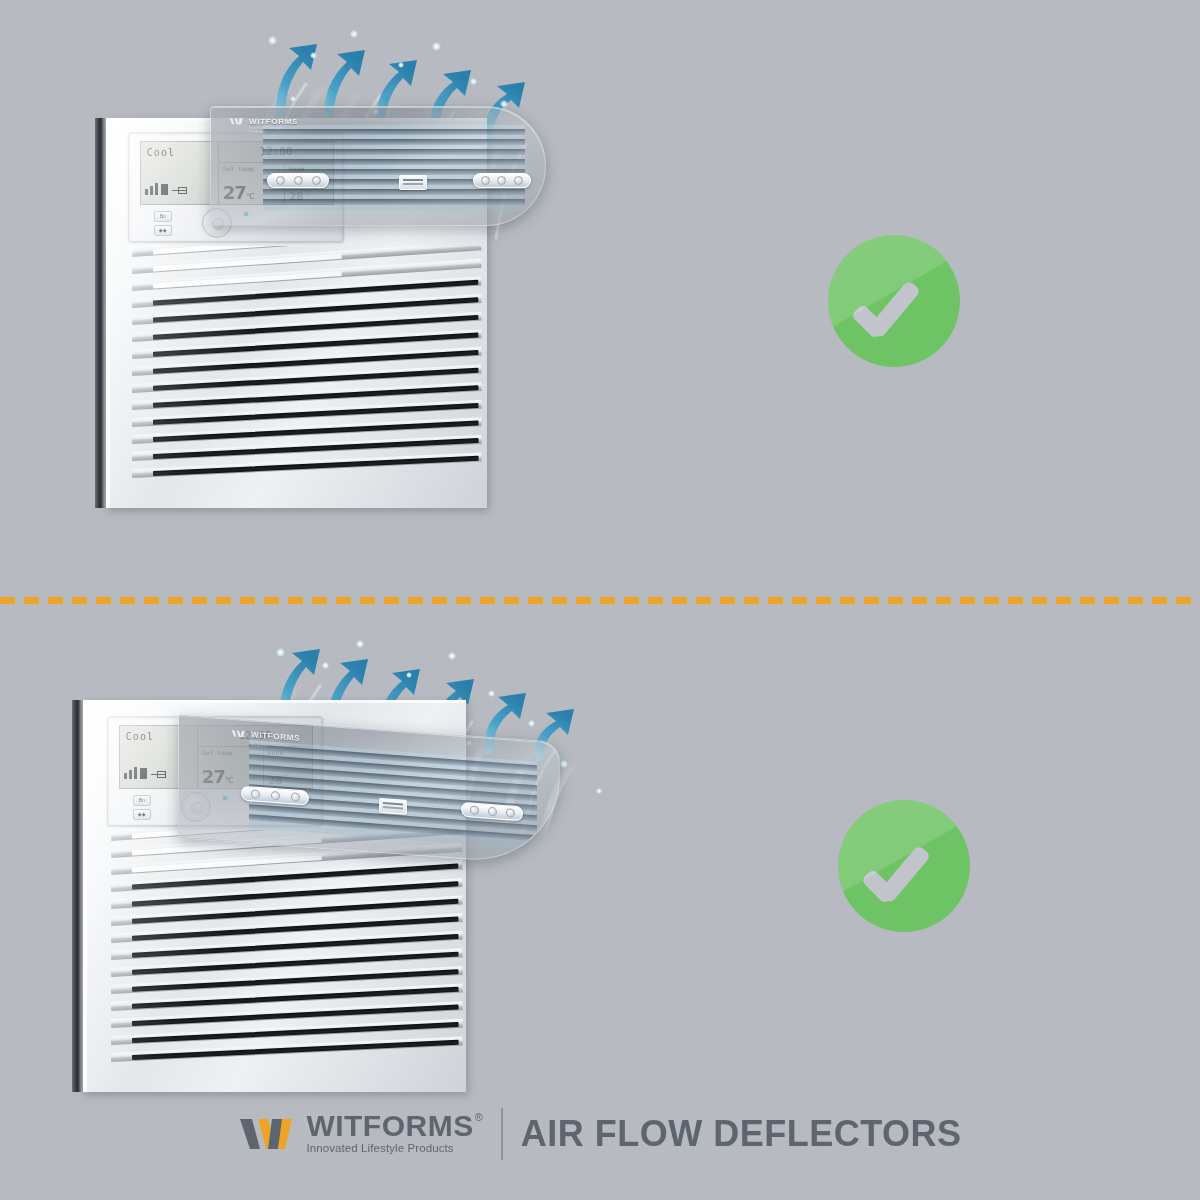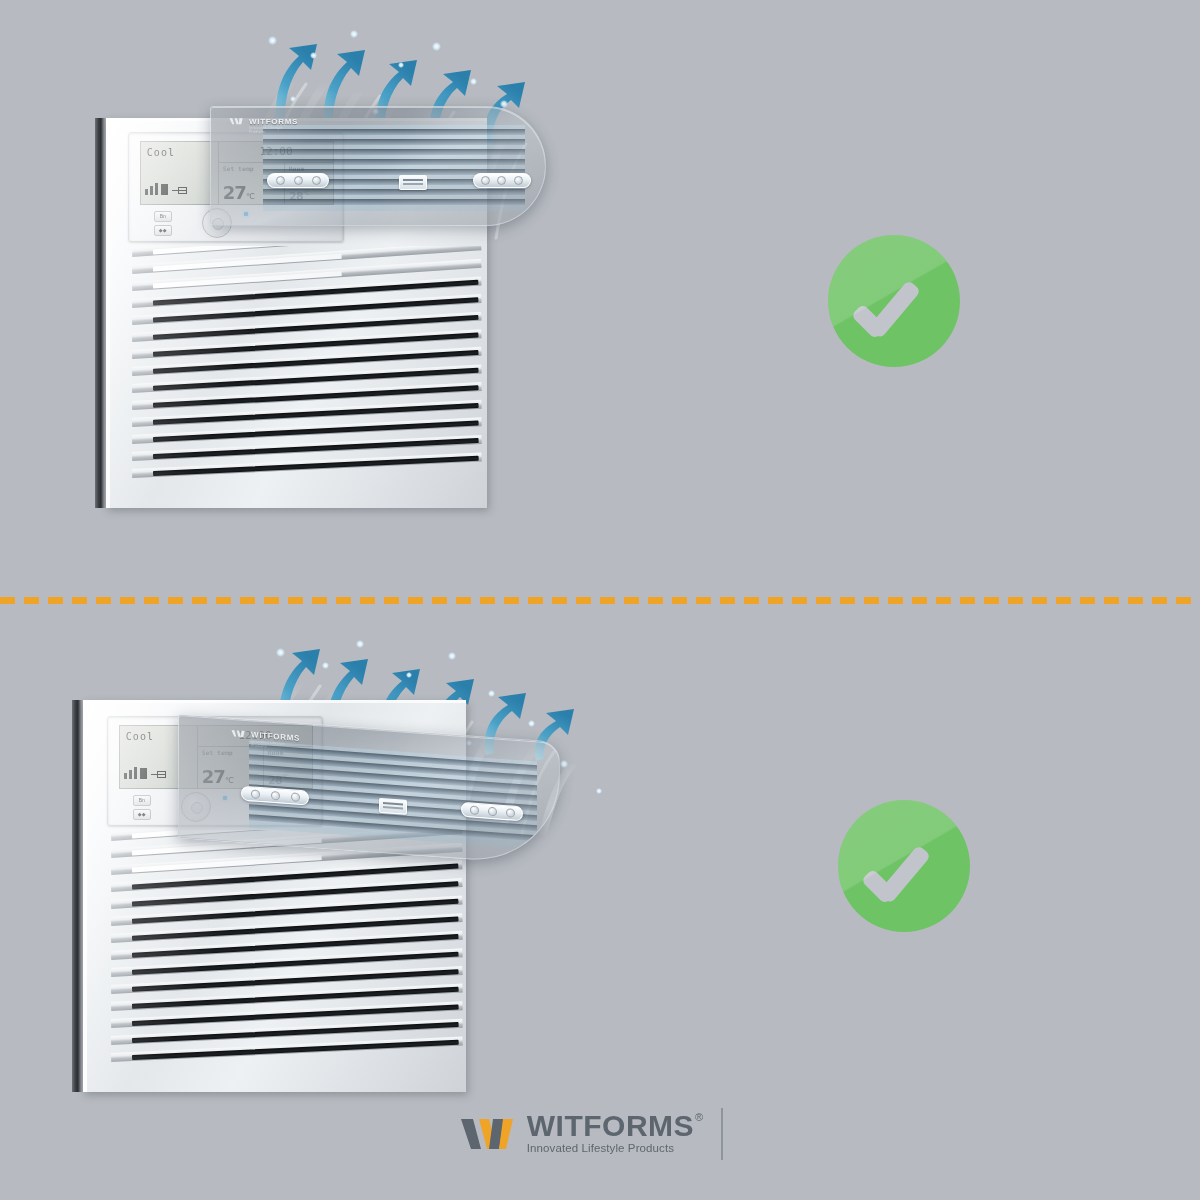--- a/index.html
+++ b/index.html
@@ -598,15 +598,16 @@
       </svg>
       <div class="brandtext">
         <div class="brandtop">
           <span class="wordmark">WITFORMS</span>
           <span class="reg">®</span>
         </div>
         <div class="tagline">Innovated Lifestyle Products</div>
       </div>
     </div>
     <div class="vbar"></div>
+    <div class="headline">AIR FLOW DEFLECTORS</div>
   </div>
 
 </div>
 
 </body></html>

